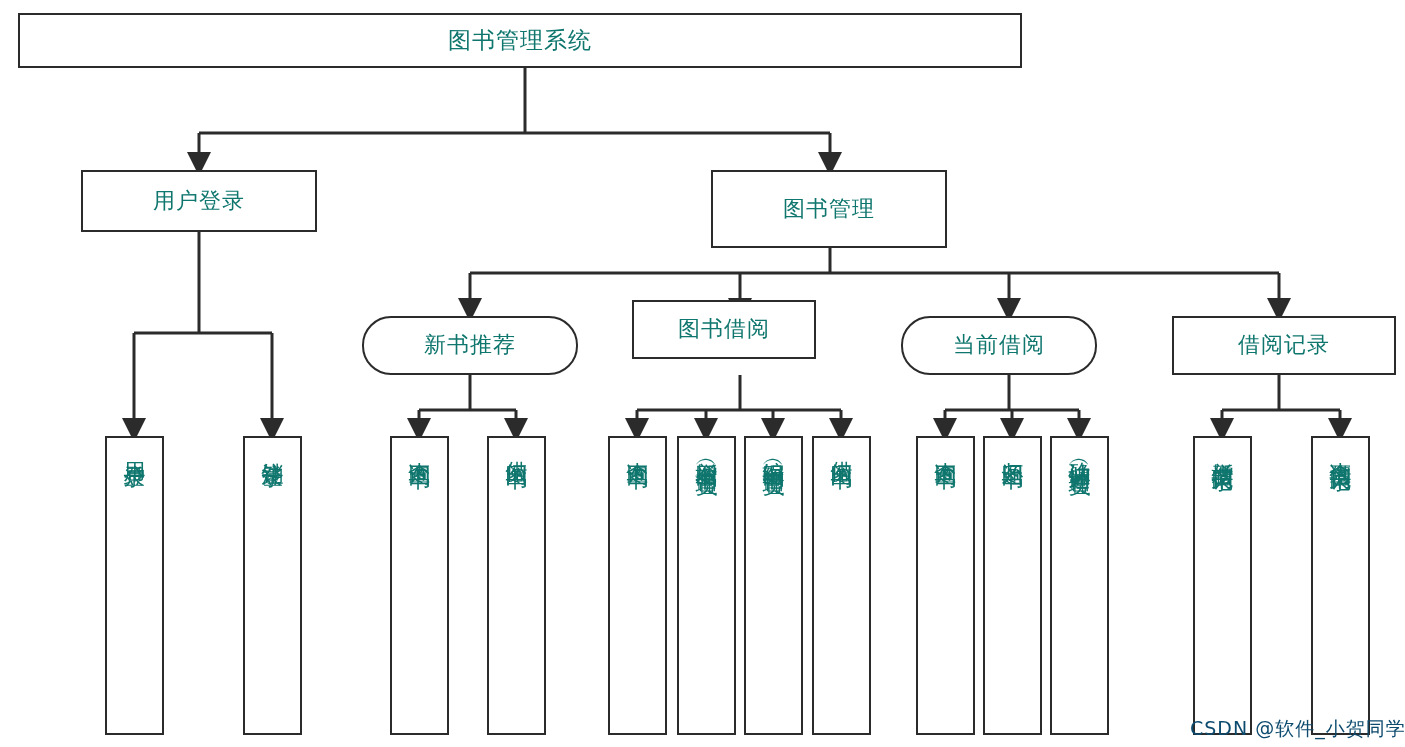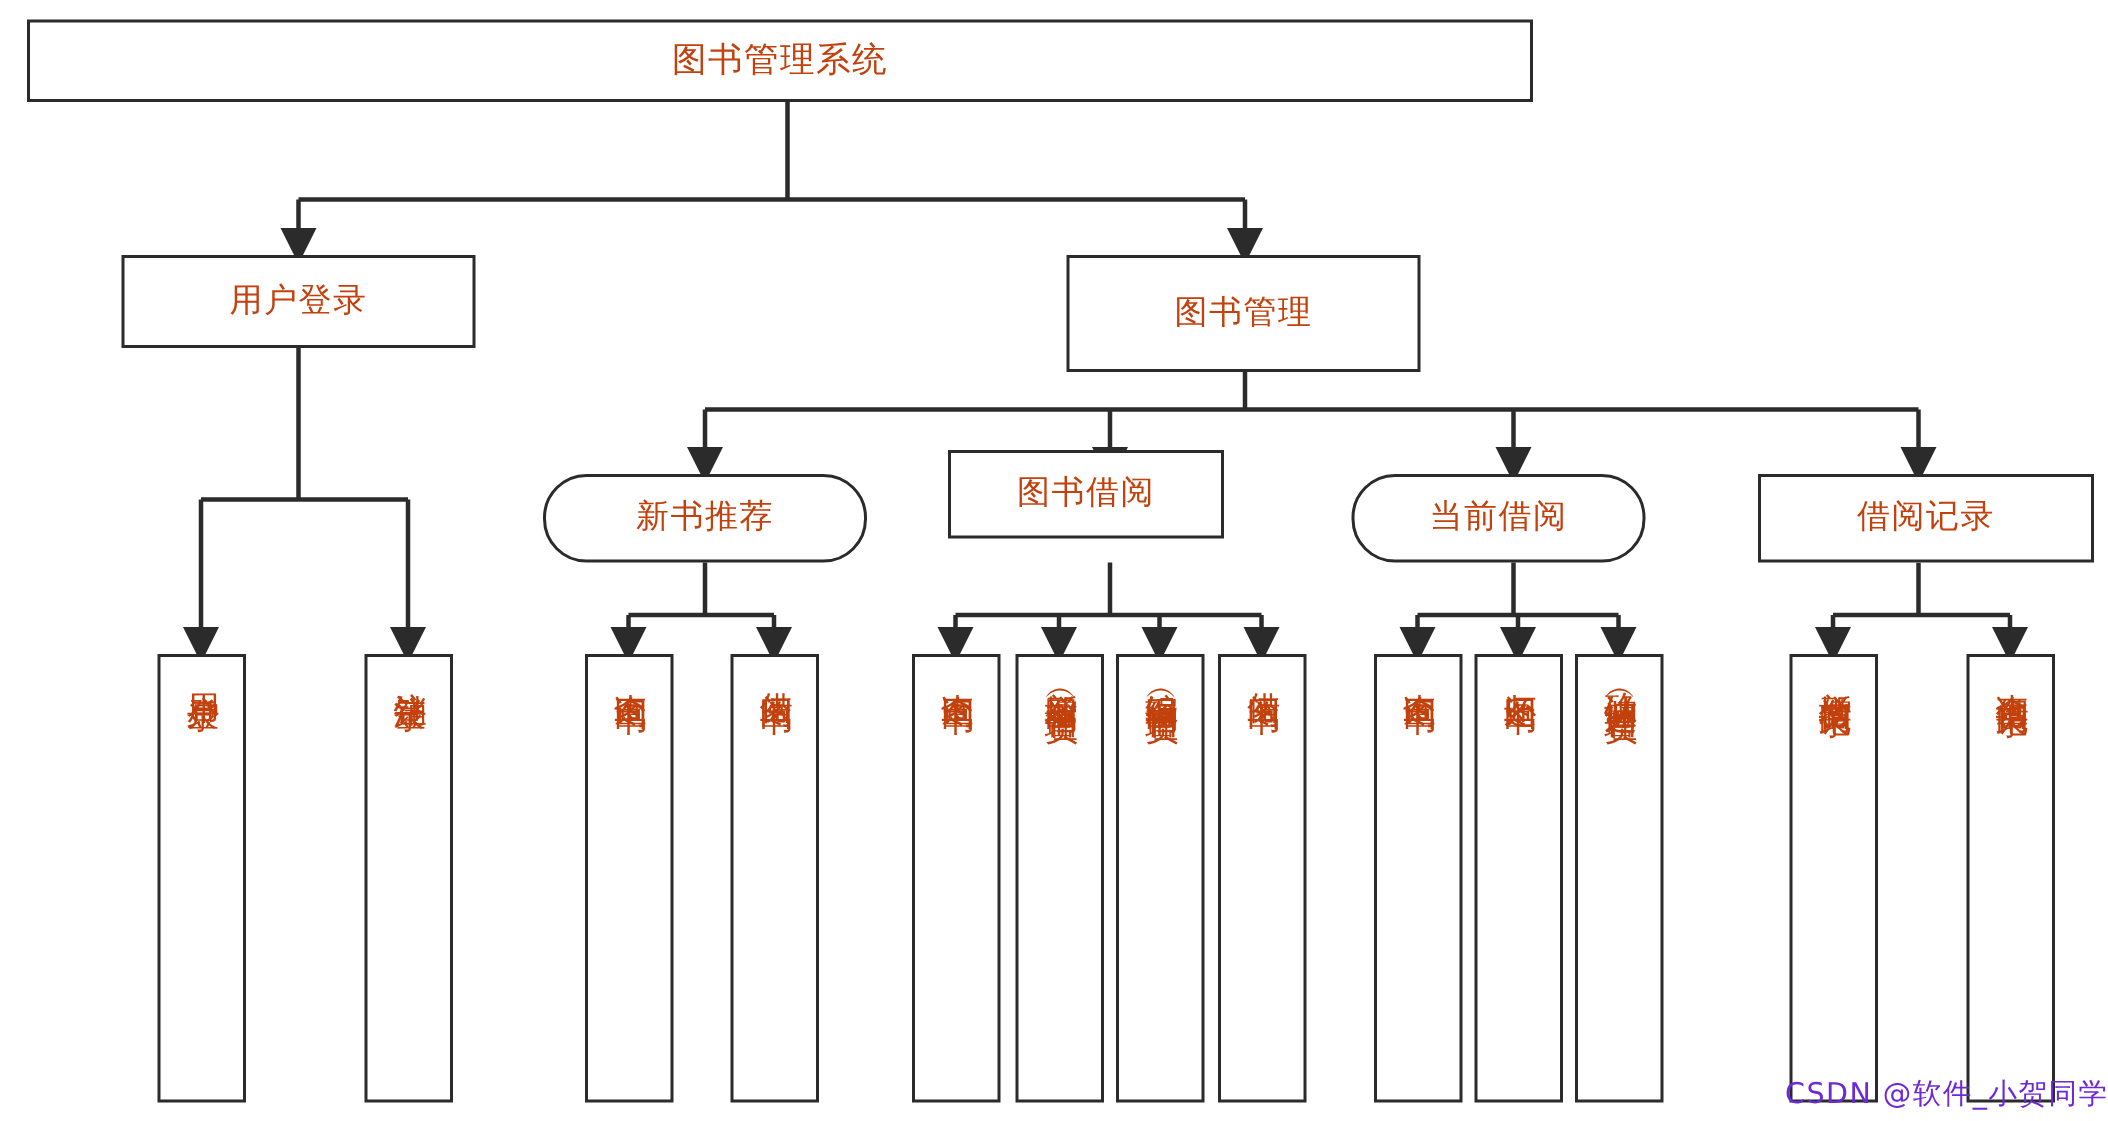--- a/index.html
+++ b/index.html
@@ -22,21 +22,21 @@
     pointer-events:none;
   }
   .node{
     position:absolute;
     box-sizing:border-box;
     background:#ffffff;
     border:2px solid #2b2b2b;
     display:flex;
     align-items:center;
     justify-content:center;
-    color:#c2410c;
+    color:#0f766e;
   }
   .node.horiz{
     font-size:22px;
     letter-spacing:1px;
     line-height:1.2;
   }
   .node.vert{
     writing-mode:vertical-rl;
     text-orientation:upright;
     font-size:22px;
@@ -49,21 +49,21 @@
   }
   .node.vert .vtext{
     writing-mode:vertical-rl;
     text-orientation:upright;
     display:block;
     text-align:center;
   }
   #root-node{ font-size:23px; }
   .watermark{
     position:absolute;
-    color:#6d28d9;
+    color:#0c4a6e;
     font-size:19px;
     letter-spacing:1px;
     white-space:nowrap;
     user-select:none;
   }
 </style>
 </head>
 <body>
 
 <div id="canvas">

